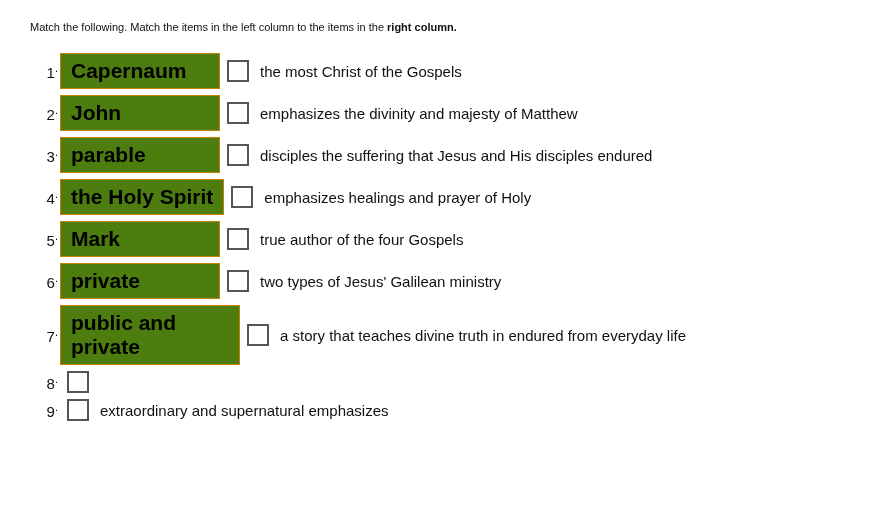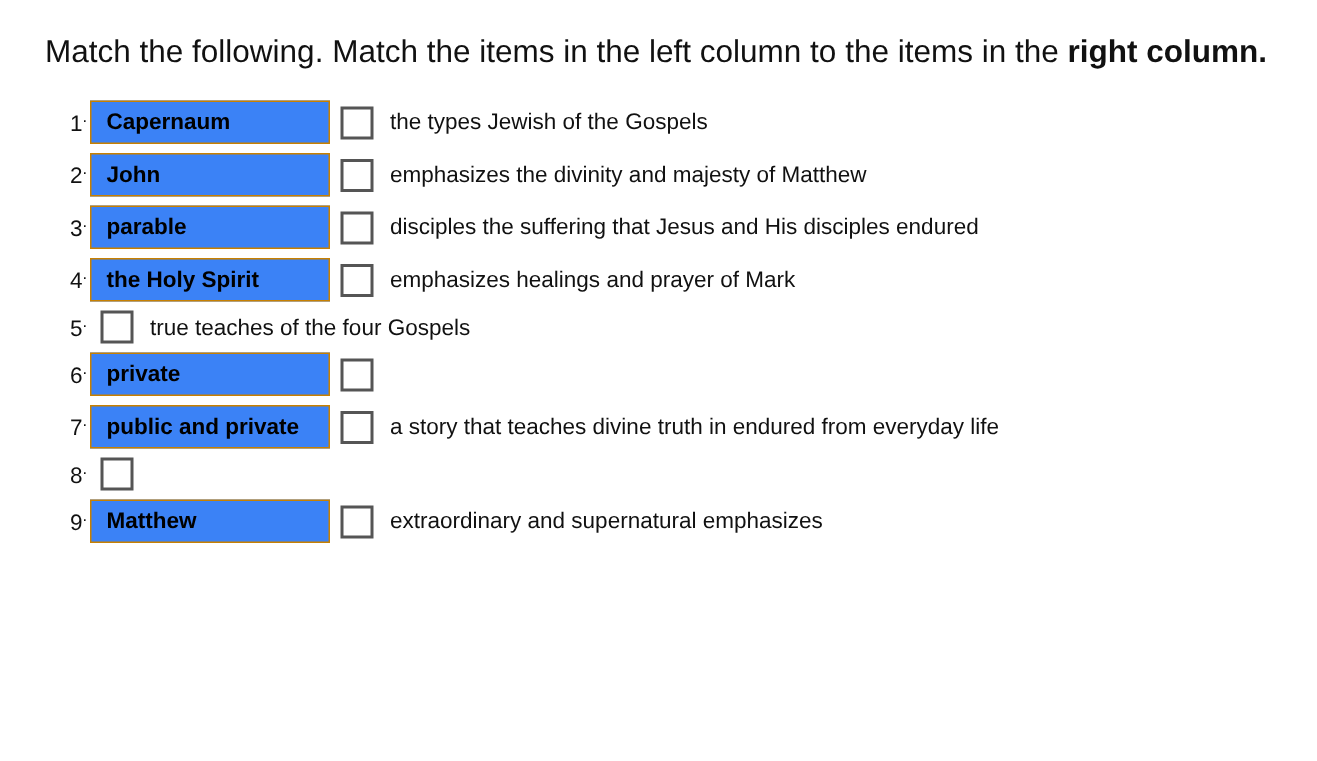--- a/index.html
+++ b/index.html
@@ -10,21 +10,21 @@
     body {
       background: #fff;
       font-family: Arial, sans-serif;
       font-size: 15px;
       color: #111;
       width: 878px;
       min-height: 507px;
       padding: 20px 30px;
     }
     .instructions {
-      font-size: 21px;
+      font-size: 11px;
       margin-bottom: 18px;
       line-height: 1.4;
     }
     .instructions strong {
       font-weight: bold;
     }
     .match-container {
       display: flex;
       flex-direction: column;
       gap: 6px;
@@ -35,27 +35,27 @@
       gap: 0;
     }
     .row-number {
       width: 30px;
       text-align: right;
       font-size: 15px;
       padding-right: 2px;
       flex-shrink: 0;
     }
     .left-item {
-      background-color: #3b82f6;
+      background-color: #4d7c0f;
       color: #000;
       font-weight: bold;
       padding: 5px 10px;
       min-width: 160px;
       max-width: 180px;
-      font-size: 15px;
+      font-size: 21px;
       border: 1px solid #c88000;
     }
     .checkbox-area {
       width: 36px;
       display: flex;
       align-items: center;
       justify-content: center;
       flex-shrink: 0;
     }
     .match-checkbox {
@@ -83,21 +83,21 @@
   Match the following. Match the items in the left column to the items in the <strong>right column.</strong>
 </p>
 
 <div class="match-container">
 <div class="match-row">
       <span class="row-number dot">1<span style="font-size:11px;vertical-align:super;">.</span></span>
       <span class="left-item">Capernaum</span>
       <span class="checkbox-area">
         <span class="match-checkbox"></span>
       </span>
-      <span class="right-item">the types Jewish of the Gospels</span>
+      <span class="right-item">the most Christ of the Gospels</span>
     </div>
     <div class="match-row">
       <span class="row-number dot">2<span style="font-size:11px;vertical-align:super;">.</span></span>
       <span class="left-item">John</span>
       <span class="checkbox-area">
         <span class="match-checkbox"></span>
       </span>
       <span class="right-item">emphasizes the divinity and majesty of Matthew</span>
     </div>
     <div class="match-row">
@@ -107,51 +107,52 @@
         <span class="match-checkbox"></span>
       </span>
       <span class="right-item">disciples the suffering that Jesus and His disciples endured</span>
     </div>
     <div class="match-row">
       <span class="row-number dot">4<span style="font-size:11px;vertical-align:super;">.</span></span>
       <span class="left-item">the Holy Spirit</span>
       <span class="checkbox-area">
         <span class="match-checkbox"></span>
       </span>
-      <span class="right-item">emphasizes healings and prayer of Mark</span>
+      <span class="right-item">emphasizes healings and prayer of Holy</span>
     </div>
     <div class="match-row">
       <span class="row-number dot">5<span style="font-size:11px;vertical-align:super;">.</span></span>
+      <span class="left-item">Mark</span>
       <span class="checkbox-area">
         <span class="match-checkbox"></span>
       </span>
-      <span class="right-item">true teaches of the four Gospels</span>
+      <span class="right-item">true author of the four Gospels</span>
     </div>
     <div class="match-row">
       <span class="row-number dot">6<span style="font-size:11px;vertical-align:super;">.</span></span>
       <span class="left-item">private</span>
       <span class="checkbox-area">
         <span class="match-checkbox"></span>
       </span>
+      <span class="right-item">two types of Jesus' Galilean ministry</span>
     </div>
     <div class="match-row">
       <span class="row-number dot">7<span style="font-size:11px;vertical-align:super;">.</span></span>
       <span class="left-item">public and private</span>
       <span class="checkbox-area">
         <span class="match-checkbox"></span>
       </span>
       <span class="right-item">a story that teaches divine truth in endured from everyday life</span>
     </div>
     <div class="match-row">
       <span class="row-number dot">8<span style="font-size:11px;vertical-align:super;">.</span></span>
       <span class="checkbox-area">
         <span class="match-checkbox"></span>
       </span>
     </div>
     <div class="match-row">
       <span class="row-number dot">9<span style="font-size:11px;vertical-align:super;">.</span></span>
-      <span class="left-item">Matthew</span>
       <span class="checkbox-area">
         <span class="match-checkbox"></span>
       </span>
       <span class="right-item">extraordinary and supernatural emphasizes</span>
     </div>
   </div>
 
 </body></html>

